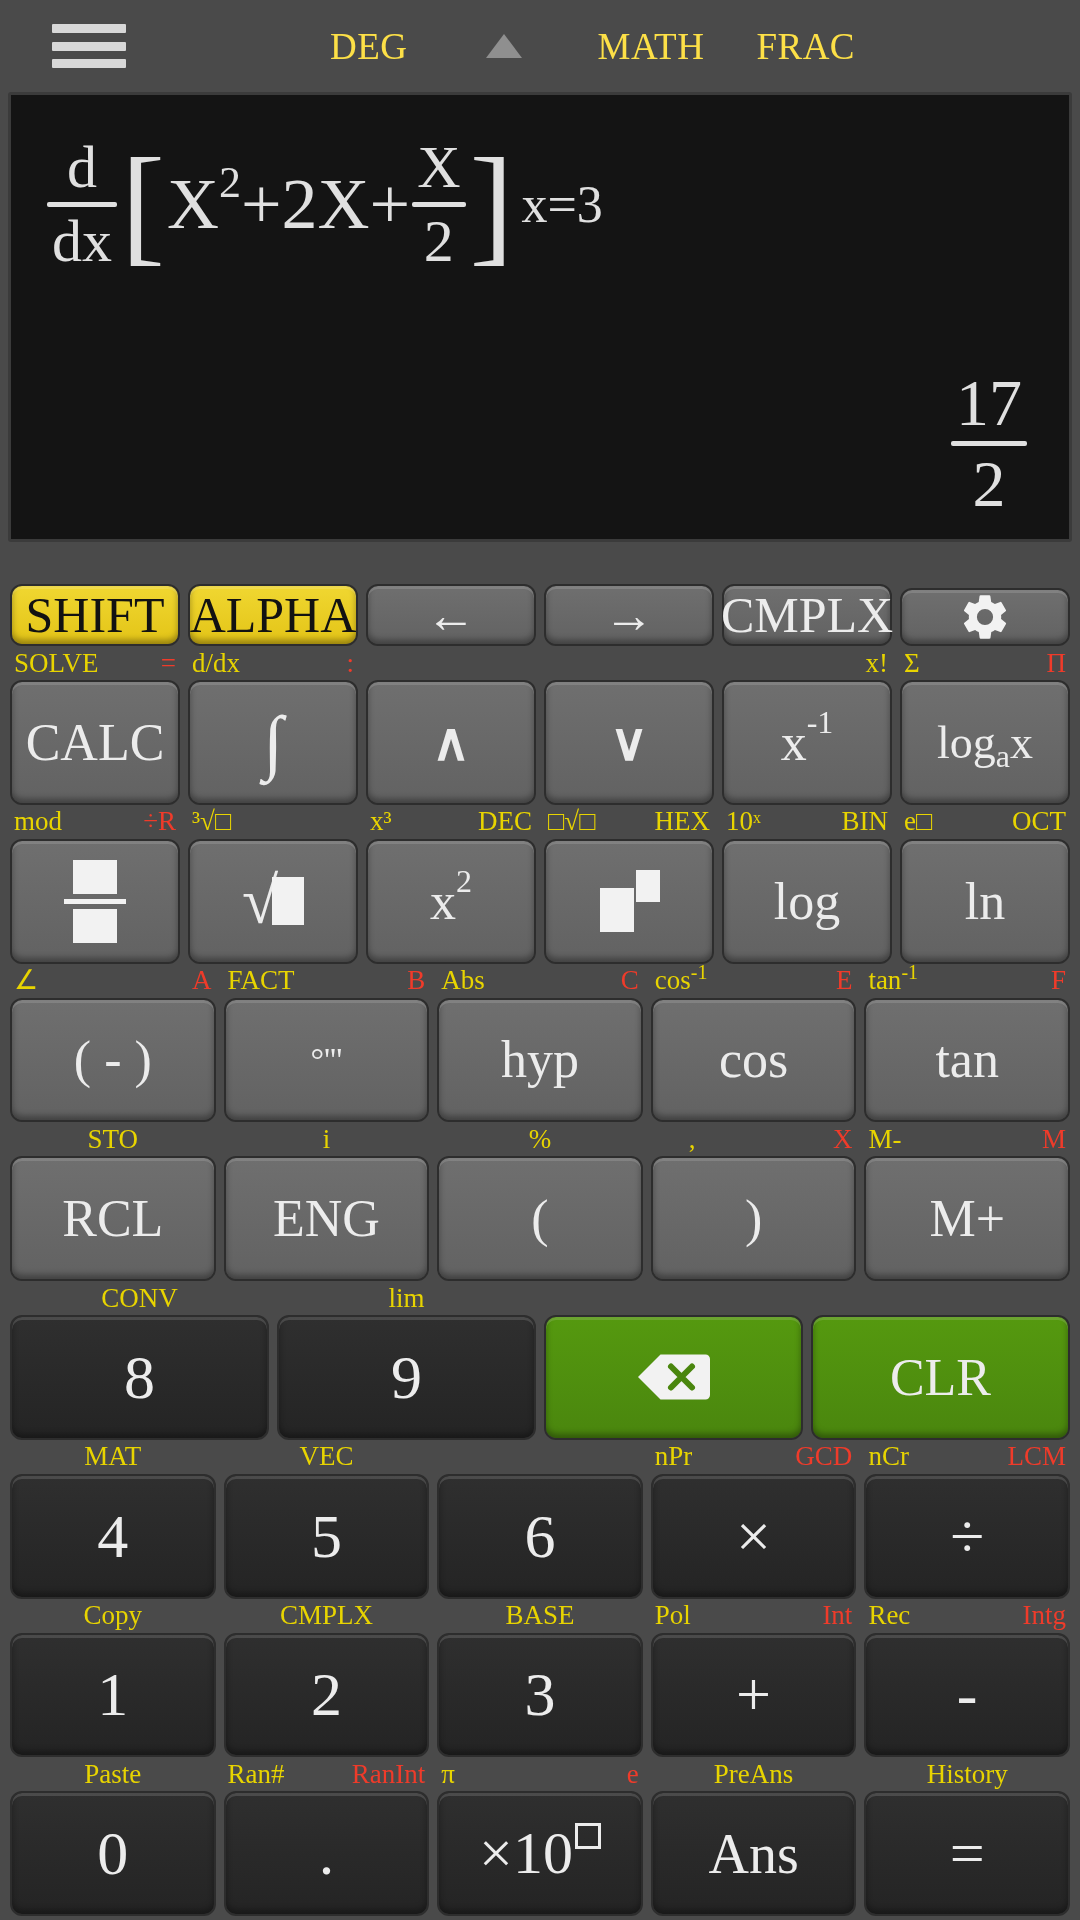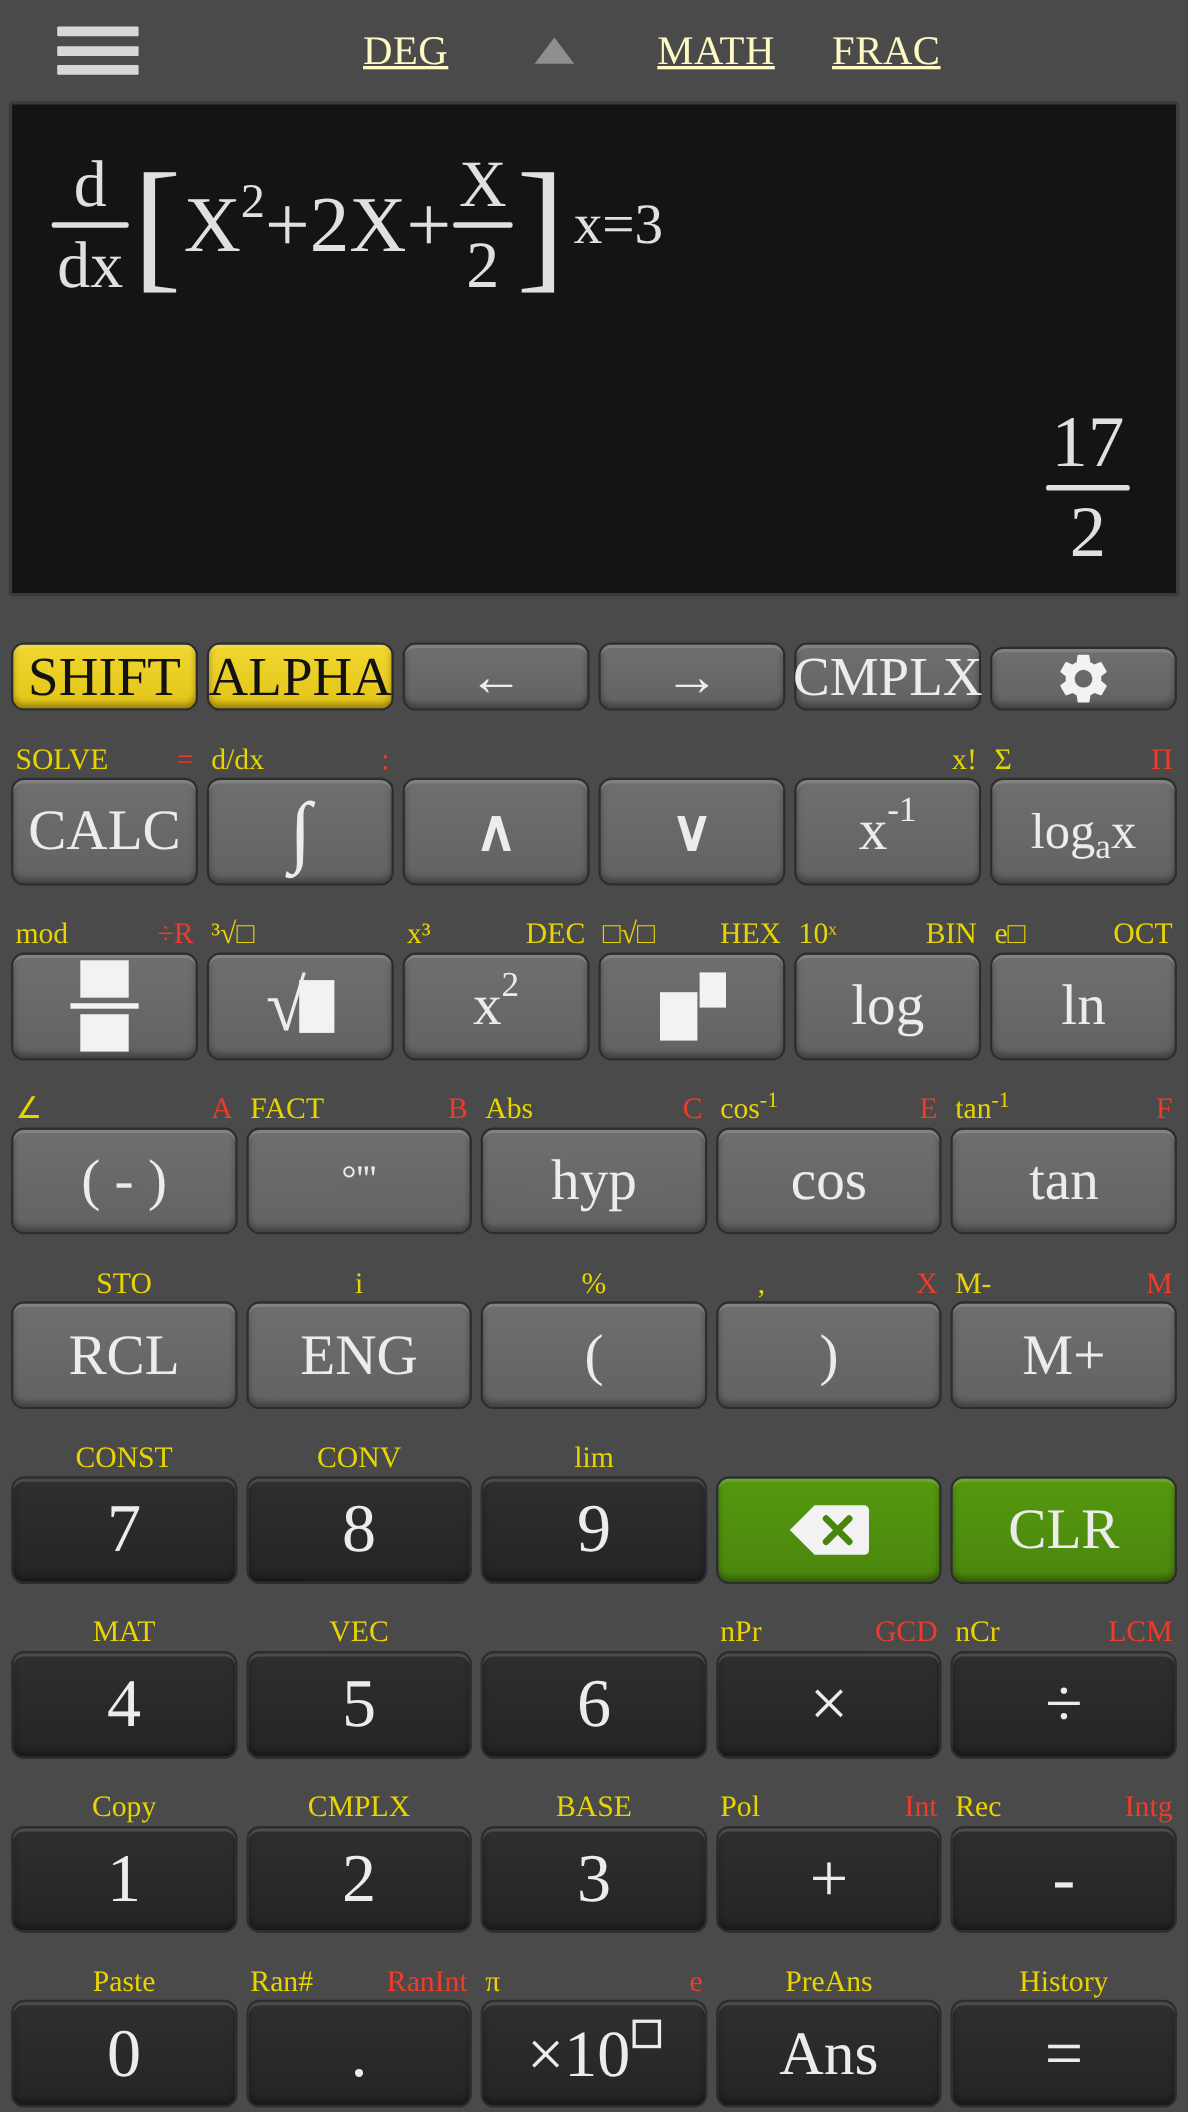--- a/index.html
+++ b/index.html
@@ -24,23 +24,22 @@
     display: flex; flex-direction: column; justify-content: space-between;
     padding: 6px 0;
     cursor: pointer;
   }
   .hamburger span { display: block; height: 9px; background: #d8d8d8; border-radius: 1px; width: 100%; }
   .status-items {
     position: absolute; left: 330px; top: 0; height: 92px;
     display: flex; align-items: center; gap: 0;
   }
   .status-item {
-    color: #fef9c3; font-size: 37px; letter-spacing: .5px;
+    color: #fde047; font-size: 37px; letter-spacing: .5px;
     font-family: "Liberation Serif", serif;
-    text-decoration: underline;
   }
   .status-gap-a { width: 78px; }
   .status-gap-b { width: 76px; }
   .status-gap-c { width: 52px; }
   .tri-up {
     width: 0; height: 0;
     border-left: 18px solid transparent;
     border-right: 18px solid transparent;
     border-bottom: 24px solid #8f8f8f;
   }
@@ -80,21 +79,21 @@
   .sub-at { font-size: 52px; margin-left: 6px; }
   .result {
     position: absolute; right: 40px; bottom: 22px;
     color: #e0e0e0; font-size: 66px;
     display: flex; align-items: flex-start;
   }
   .result .frac .bar { height: 5px; }
 
   
   .keypad { flex: 1 1 auto; display: flex; flex-direction: column; padding: 0 6px 4px 6px; }
-  .krow { display: flex; flex: 1 1 0; margin-top: 27px; }
+  .krow { display: flex; flex: 1 1 0; }
   .krow.r1 { flex: 0 0 98px; margin-top: 6px; align-items: flex-end; }
   .kcell {
     flex: 1 1 0; display: flex; flex-direction: column;
     padding: 0 4px;
     min-width: 0;
   }
   .labels {
     height: 34px; flex: 0 0 34px;
     display: flex; align-items: center; justify-content: space-between;
     padding: 0 4px;
@@ -397,26 +396,20 @@
           <span class="lbl-y">M-</span>
           <span class="lbl-r">M</span>
         </div>
         <div class="btn gray">M+</div>
       </div>
     </div>
 
     <div class="krow">
       <div class="kcell">
         <div class="labels">
-          <span class="lbl-y one">CONST</span>
-        </div>
-        <div class="btn dark">7</div>
-      </div>
-      <div class="kcell">
-        <div class="labels">
           <span class="lbl-y one">CONV</span>
         </div>
         <div class="btn dark">8</div>
       </div>
       <div class="kcell">
         <div class="labels">
           <span class="lbl-y one">lim</span>
         </div>
         <div class="btn dark">9</div>
       </div>

